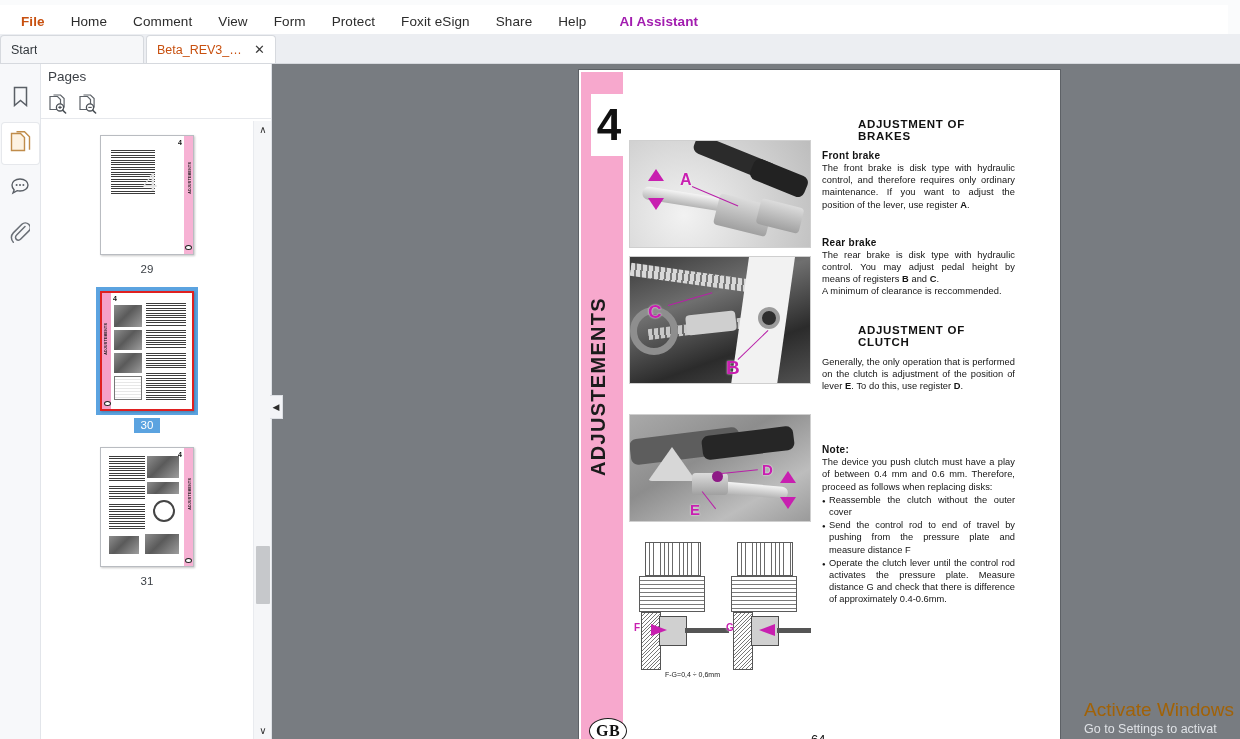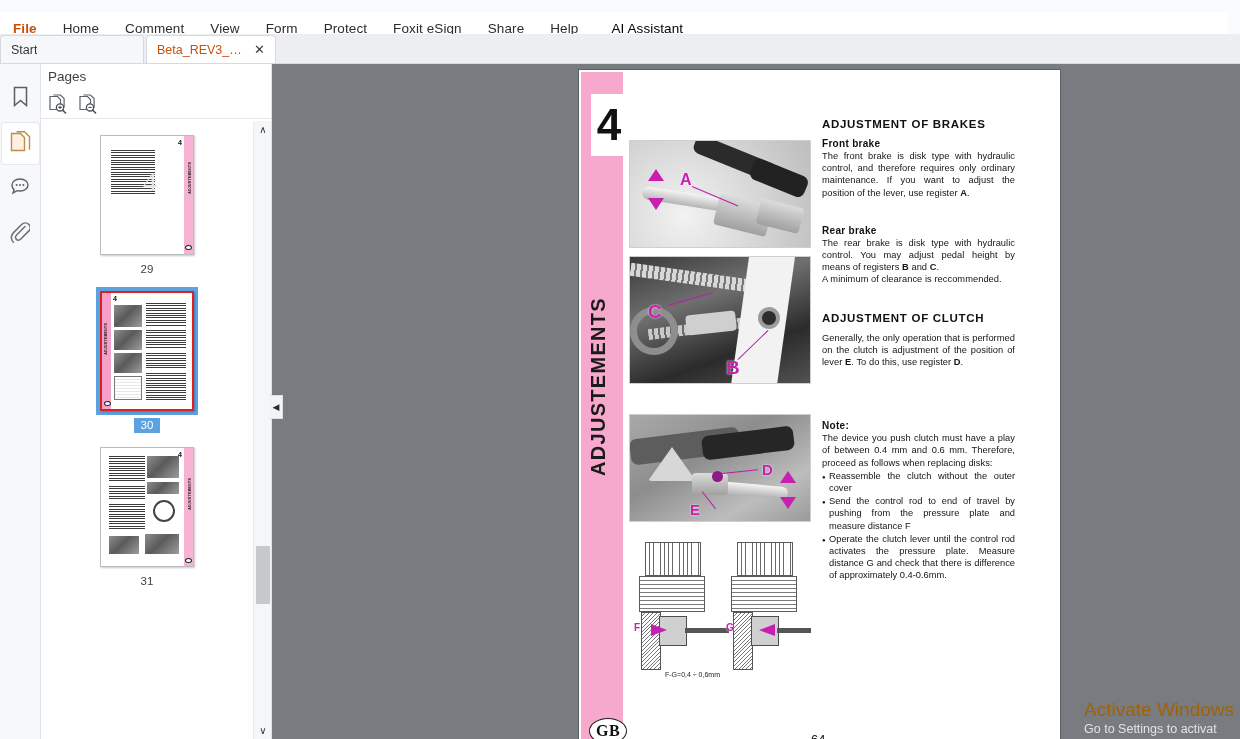--- a/index.html
+++ b/index.html
@@ -5,30 +5,30 @@
   * { box-sizing: border-box; margin: 0; padding: 0; }
   html, body {
     width: 1240px; height: 739px;
     font-family: "Liberation Sans", sans-serif;
     background: #ffffff; overflow: hidden;
   }
   #app { position: relative; width: 1240px; height: 739px; background: #fafbfc; }
 
   
   .menubar {
-    position: absolute; top: 12px; left: 0; width: 1228px; height: 34px;
+    position: absolute; top: 5px; left: 0; width: 1228px; height: 34px;
     background: #ffffff; display: flex; align-items: center;
-    border-bottom: 1px solid #ffffff;
+    padding-left: 8px; border-bottom: 1px solid #ffffff;
   }
   .menu-item {
     font-size: 13.5px; color: #2c2c2c; padding: 6px 13px;
     white-space: nowrap; cursor: default; letter-spacing: .1px;
   }
   .menu-item.file { color: #c8500f; font-weight: bold; }
-  .menu-item.ai { color: #000000; font-weight: normal; padding-left: 20px; }
+  .menu-item.ai { color: #a21caf; font-weight: bold; padding-left: 20px; }
 
   
   .tabbar {
     position: absolute; top: 34px; left: 0; width: 1240px; height: 30px;
     background: #eceef2; display: flex; align-items: flex-end;
     border-bottom: 1px solid #d6d9de;
   }
   .tab {
     height: 28px; display: flex; align-items: center;
     padding: 0 10px; font-size: 12.5px; color: #33383d;
@@ -193,21 +193,21 @@
   .arw { position: absolute; width: 0; height: 0; }
   .arw.up { border-left: 8px solid transparent; border-right: 8px solid transparent;
             border-bottom: 12px solid #c81fb0; }
   .arw.dn { border-left: 8px solid transparent; border-right: 8px solid transparent;
             border-top: 12px solid #c81fb0; }
   .lead { position: absolute; background: #b81fa8; height: 1.3px;
           transform-origin: left center; }
 
   h2.sec {
     font-size: 11.5px; font-weight: bold; color: #111; letter-spacing: .7px;
-    margin-bottom: 8px; font-family: "Liberation Sans", sans-serif;
+    margin-bottom: 8px; font-family: "Liberation Sans", sans-serif; margin-left: 36px;
   }
   h3.sub {
     font-size: 10px; font-weight: bold; color: #111; margin-bottom: 1px;
     letter-spacing: .3px;
   }
   p.body {
     font-size: 9.3px; line-height: 12.2px; color: #141414;
     text-align: justify; letter-spacing: .05px;
   }
   p.body b { font-weight: bold; }

